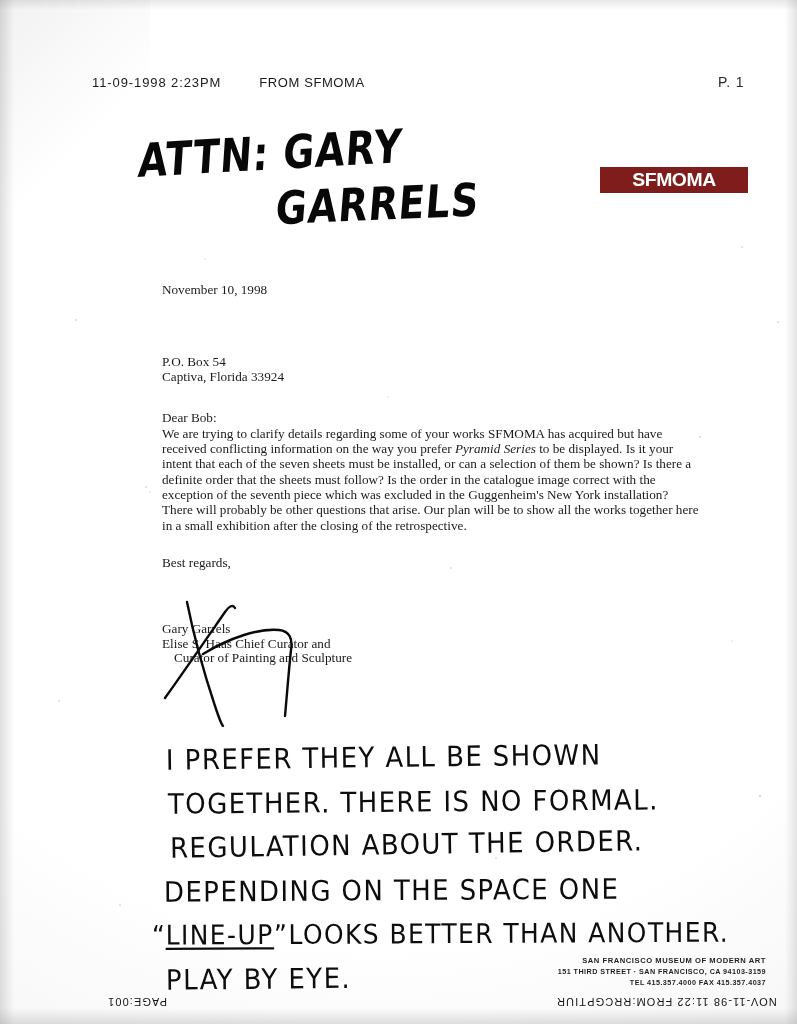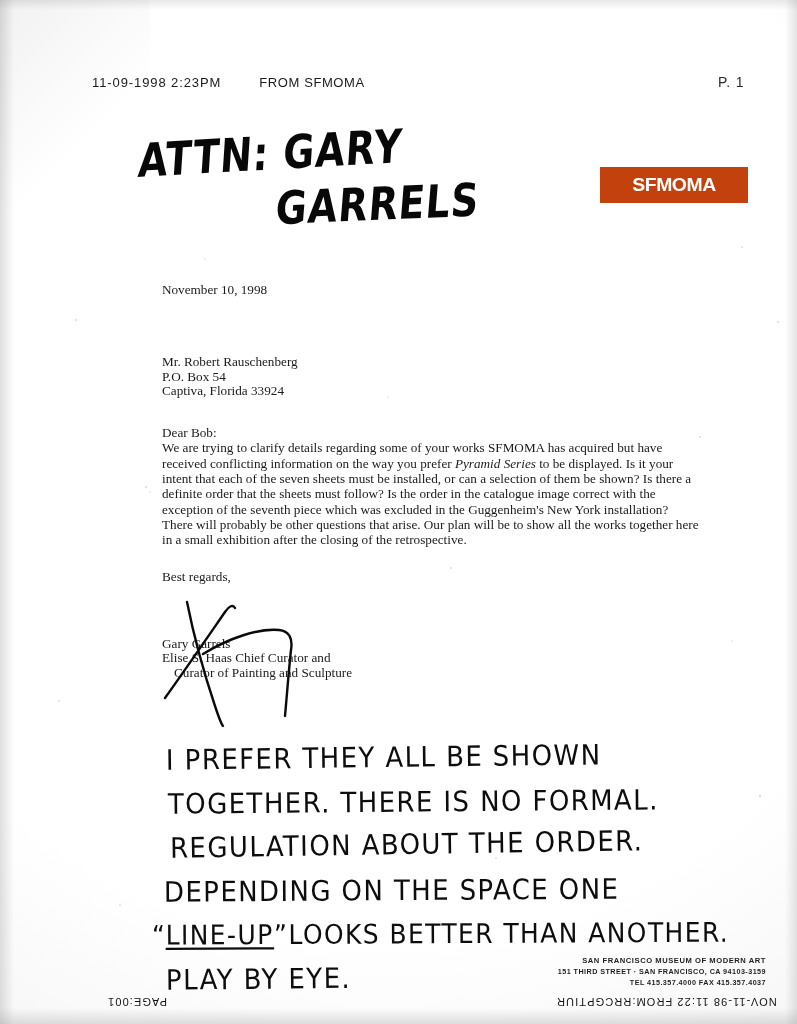--- a/index.html
+++ b/index.html
@@ -97,22 +97,22 @@
     transform-origin: left top;
     white-space: nowrap;
   }
 
   
   #logo {
     position: absolute;
     left: 600px;
     top: 167px;
     width: 148px;
-    height: 36px;
-    background: #c2410c;
+    height: 26px;
+    background: #7f1d1d;
     display: flex;
     align-items: center;
     justify-content: center;
   }
   #logo span {
     font-family: "Liberation Sans", sans-serif;
     color: #ffffff;
     font-weight: 700;
     font-size: 19px;
     letter-spacing: -0.4px;
@@ -243,21 +243,20 @@
 
   <div id="logo">
     <span>SFMOMA</span>
   </div>
 
   <div class="letter">
 
     <div class="date">November 10, 1998</div>
 
     <div class="addr">
-      <div>Mr. Robert Rauschenberg</div>
       <div>P.O. Box 54</div>
       <div>Captiva, Florida 33924</div>
     </div>
 
     <div class="salut">Dear Bob:</div>
 
     <div class="para"><span>We are trying to clarify details regarding some of your works SFMOMA has acquired but have received conflicting information on the way you prefer </span><em>Pyramid Series</em><span> to be displayed. Is it your intent that each of the seven sheets must be installed, or can a selection of them be shown?  Is there a definite order that the sheets must follow? Is the order in the catalogue image correct with the exception of the seventh piece which was excluded in the Guggenheim's New York installation?</span></div>
 
     <div class="para">There will probably be other questions that arise.  Our plan will be to show all the works together here in a small exhibition after the closing of the retrospective.</div>
 

